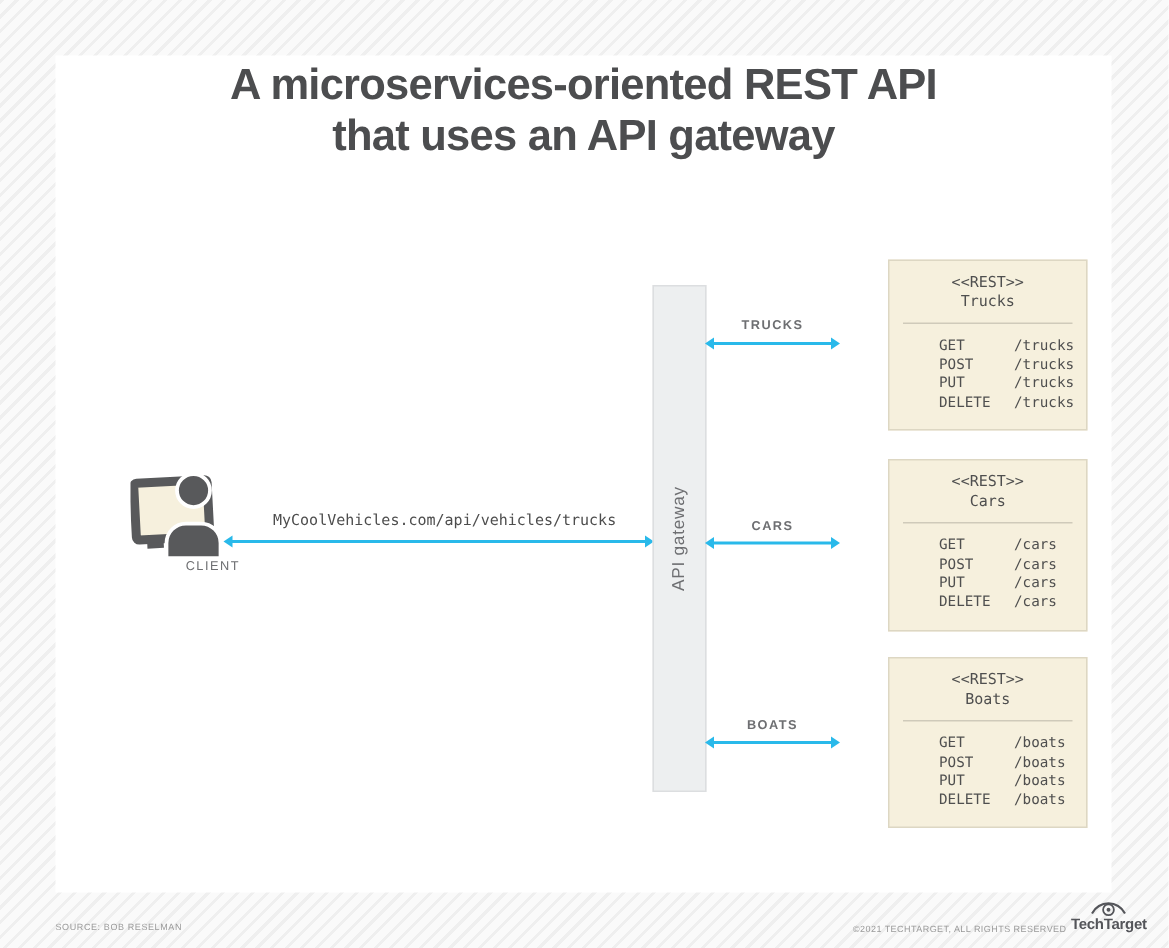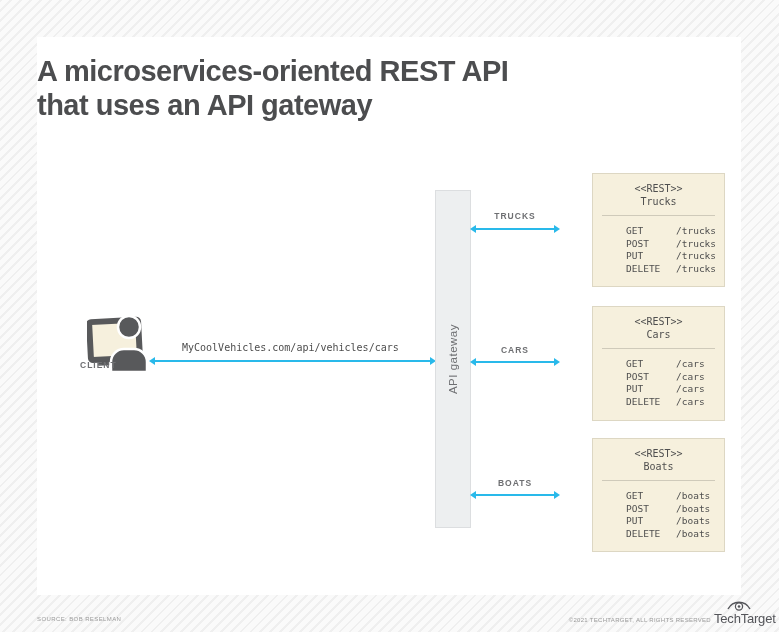--- a/index.html
+++ b/index.html
@@ -2,26 +2,26 @@
 <html><head>
 <meta charset="utf-8">
 <style>
   html,body{margin:0;padding:0;}
   body{font-family:"Liberation Sans", sans-serif;}
   .stage{
     position:relative;width:779px;height:632px;overflow:hidden;
     background:repeating-linear-gradient(135deg,#efefef 0px,#efefef 2px,#fafafa 2px,#fafafa 7px);
   }
   .card{position:absolute;left:37px;top:37px;width:704px;height:558px;background:#ffffff;}
-  .title{position:absolute;left:37px;top:54px;width:704px;text-align:left;
+  .title{position:absolute;left:37px;top:40px;width:704px;text-align:center;
     font-weight:bold;font-size:29px;line-height:34px;color:#4c4d4f;letter-spacing:-0.5px;}
   
   .client-icon{position:absolute;left:87px;top:314px;width:68px;height:58px;}
-  .client-label{position:absolute;left:80px;top:360px;width:80px;text-align:left;
-    font-size:8.5px;font-weight:bold;letter-spacing:1px;color:#6e6f72;}
+  .client-label{position:absolute;left:80px;top:372px;width:80px;text-align:right;
+    font-size:8.5px;font-weight:normal;letter-spacing:1px;color:#6e6f72;}
   .urls{position:absolute;left:182px;top:314px;
     font-family:"DejaVu Sans Mono", monospace;font-size:10px;line-height:13.5px;color:#4d4d4d;white-space:pre;}
   
   .arrow{position:absolute;height:2px;background:#29b9ea;}
   .arrow::before{content:"";position:absolute;left:-2px;top:-3px;width:0;height:0;
     border-top:4px solid transparent;border-bottom:4px solid transparent;border-right:6px solid #29b9ea;}
   .arrow::after{content:"";position:absolute;right:-2px;top:-3px;width:0;height:0;
     border-top:4px solid transparent;border-bottom:4px solid transparent;border-left:6px solid #29b9ea;}
   .arrow-client{left:151px;top:360px;width:283px;}
   .route-label{position:absolute;left:472px;width:86px;text-align:center;
@@ -46,21 +46,21 @@
   .svc-head{padding-top:9px;text-align:center;font-size:10px;line-height:12.5px;}
   .svc-divider{border:none;border-top:1px solid #cfcaba;margin:7px 9px 0 9px;}
   .svc-endpoints{margin-top:9px;}
   .ep-row{display:flex;padding-left:33px;font-size:9.5px;line-height:12.5px;}
   .ep-m{width:50px;}
   
   .source{position:absolute;left:37px;top:616px;font-size:6px;letter-spacing:0.4px;color:#9a9a9a;}
   .copyright{position:absolute;top:617px;right:68px;font-size:6px;letter-spacing:0.3px;color:#9a9a9a;}
   .brand{position:absolute;left:714px;top:598px;width:50px;text-align:center;}
   .brand-eye{display:block;margin:0 auto;}
-  .brand-name{font-size:13px;font-weight:normal;color:#54555a;letter-spacing:-0.2px;}
+  .brand-name{font-size:10px;font-weight:bold;color:#54555a;letter-spacing:-0.2px;}
 </style>
 </head>
 <body>
 
 <div class="stage">
   <div class="card"></div>
 
   <div class="title">
     <div>A microservices-oriented REST API</div>
     <div>that uses an API gateway</div>
@@ -70,21 +70,21 @@
     <g transform="rotate(-3 26 26)">
       <rect x="3" y="7" width="49" height="38" rx="2" fill="#f6f0dd" stroke="#58595b" stroke-width="6"></rect>
       <rect x="10" y="47" width="11" height="4" fill="#58595b"></rect>
     </g>
     <circle cx="42" cy="13" r="11" fill="#58595b" stroke="#ffffff" stroke-width="2.5"></circle>
     <path d="M24 58 V48 a13 13 0 0 1 13 -13 h10 a13 13 0 0 1 13 13 v10 z" fill="#58595b" stroke="#ffffff" stroke-width="2.5"></path>
   </svg>
   <div class="client-label">CLIENT</div>
 
   <div class="urls">
-    <div>MyCoolVehicles.com/api/vehicles/cars</div>
+    <div>MyCoolVehicles.com/api/vehicles/trucks</div>
   </div>
 
   <div class="arrow arrow-client"></div>
 
   <div class="gateway">
     <div class="gateway-label">API gateway</div>
   </div>
 
   <div class="route-label lbl-trucks">TRUCKS</div>
   <div class="arrow route-arrow arr-trucks"></div>

